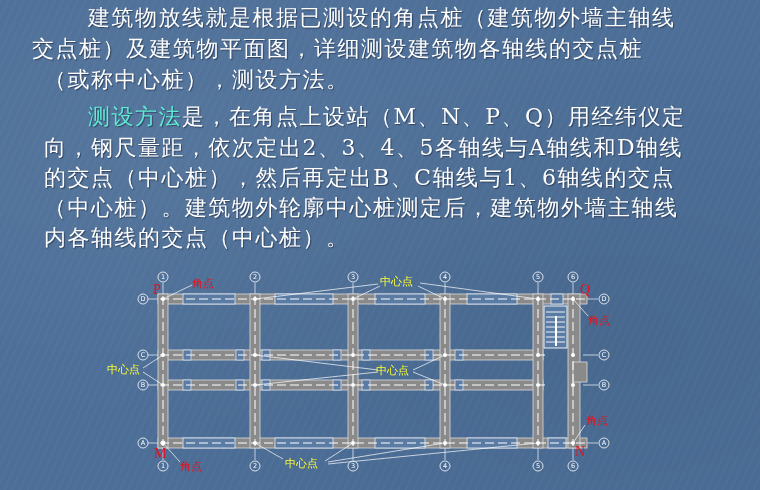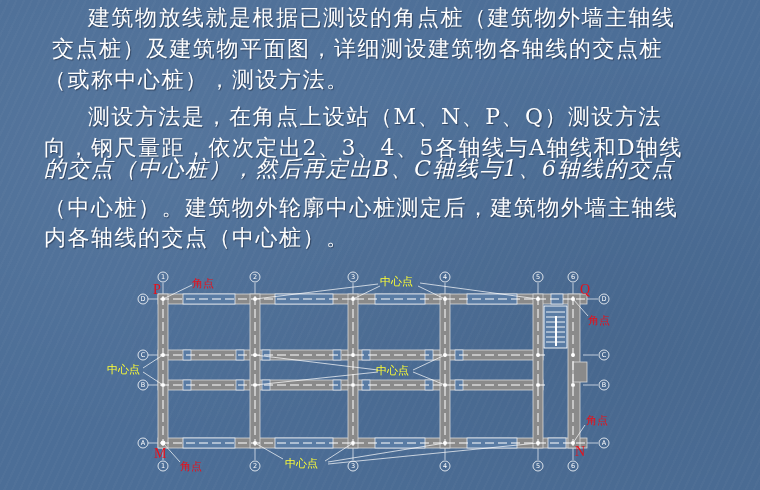--- a/index.html
+++ b/index.html
@@ -14,39 +14,39 @@
   }
   .text-block {
     position: absolute; left: 0; top: 0; width: 760px;
     color: #ffffff;
     font-size: 22px;
     line-height: 30.5px;
     letter-spacing: 1.5px;
     text-shadow: 1px 1px 1px rgba(20,30,50,0.55);
   }
   .line { position: absolute; white-space: nowrap; }
-  .hl { color: #ffffff; }
+  .hl { color: #5eead4; }
   .diagram { position: absolute; left: 0; top: 0; }
   .lbl-red { fill: #e8101a; font-family: "DejaVu Sans", sans-serif; font-size: 11px; }
   .lbl-yel { fill: #ffff33; font-family: "DejaVu Sans", sans-serif; font-size: 11px; }
   .lbl-letter { fill: #e8101a; font-family: "Liberation Serif", serif; font-size: 14px; }
   .axis-txt { fill: #ffffff; font-family: "DejaVu Sans", sans-serif; font-size: 6.5px; text-anchor: middle; dominant-baseline: central; }
 </style>
 </head>
 <body>
 
 <div class="text-block">
   <div class="line" style="left:88px; top:3px;">建筑物放线就是根据已测设的角点桩（建筑物外墙主轴线</div>
-  <div class="line" style="left:52px; top:34px;">交点桩）及建筑物平面图，详细测设建筑物各轴线的交点桩</div>
+  <div class="line" style="left:32px; top:34px;">交点桩）及建筑物平面图，详细测设建筑物各轴线的交点桩</div>
   <div class="line" style="left:44px; top:65px;">（或称中心桩），测设方法。</div>
   <div class="line" style="left:88px; top:102px;">
-    <span class="hl">测设方法</span><span>是，在角点上设站（M、N、P、Q）测设方法</span>
+    <span class="hl">测设方法</span><span>是，在角点上设站（M、N、P、Q）用经纬仪定</span>
   </div>
   <div class="line" style="left:44px; top:133px;text-align:right;">向，钢尺量距，依次定出2、3、4、5各轴线与A轴线和D轴线</div>
-  <div class="line" style="left:44px; top:154px;font-style:italic;">的交点（中心桩），然后再定出B、C轴线与1、6轴线的交点</div>
+  <div class="line" style="left:44px; top:163px;">的交点（中心桩），然后再定出B、C轴线与1、6轴线的交点</div>
   <div class="line" style="left:44px; top:193px;">（中心桩）。建筑物外轮廓中心桩测定后，建筑物外墙主轴线</div>
   <div class="line" style="left:44px; top:223px;font-family:Liberation Serif, serif;">内各轴线的交点（中心桩）。</div>
 </div>
 
 <svg class="diagram" width="760" height="490" viewBox="0 0 760 490">
 
   <g stroke="#dfe6ef" stroke-width="0.8" fill="none">
 
     <line x1="163" y1="283" x2="163" y2="296"></line>
     <line x1="255" y1="283" x2="255" y2="296"></line>

